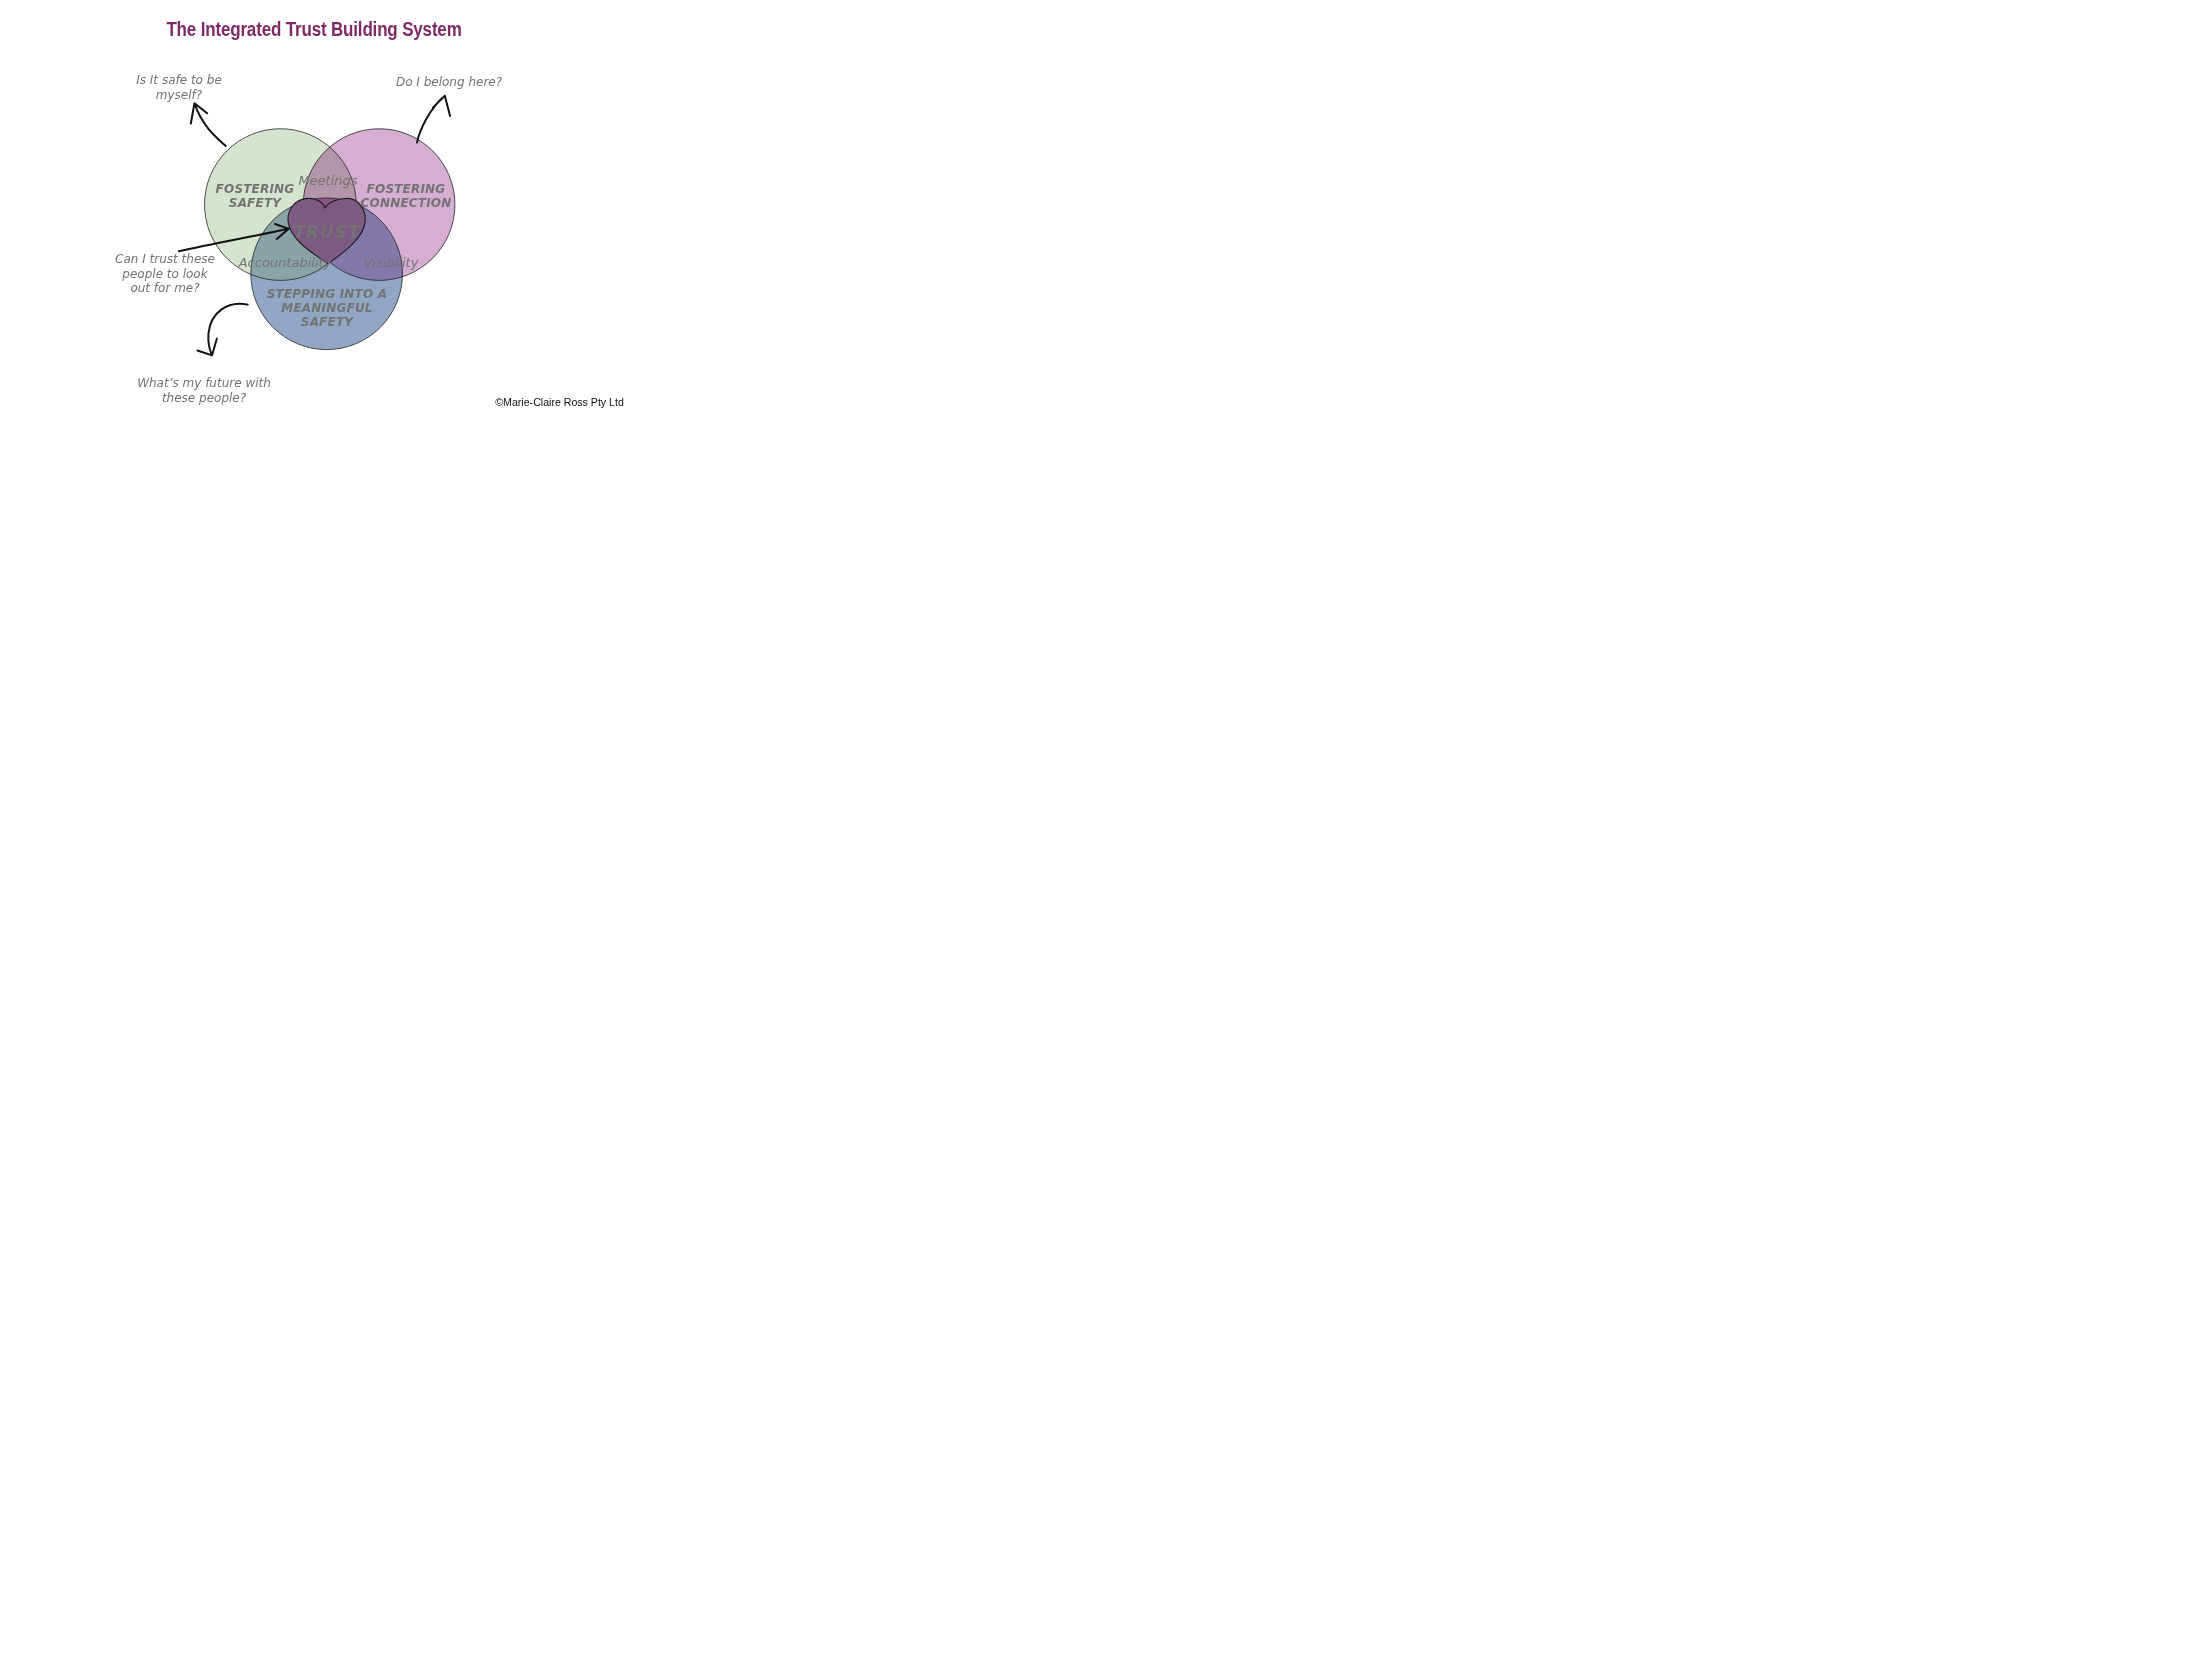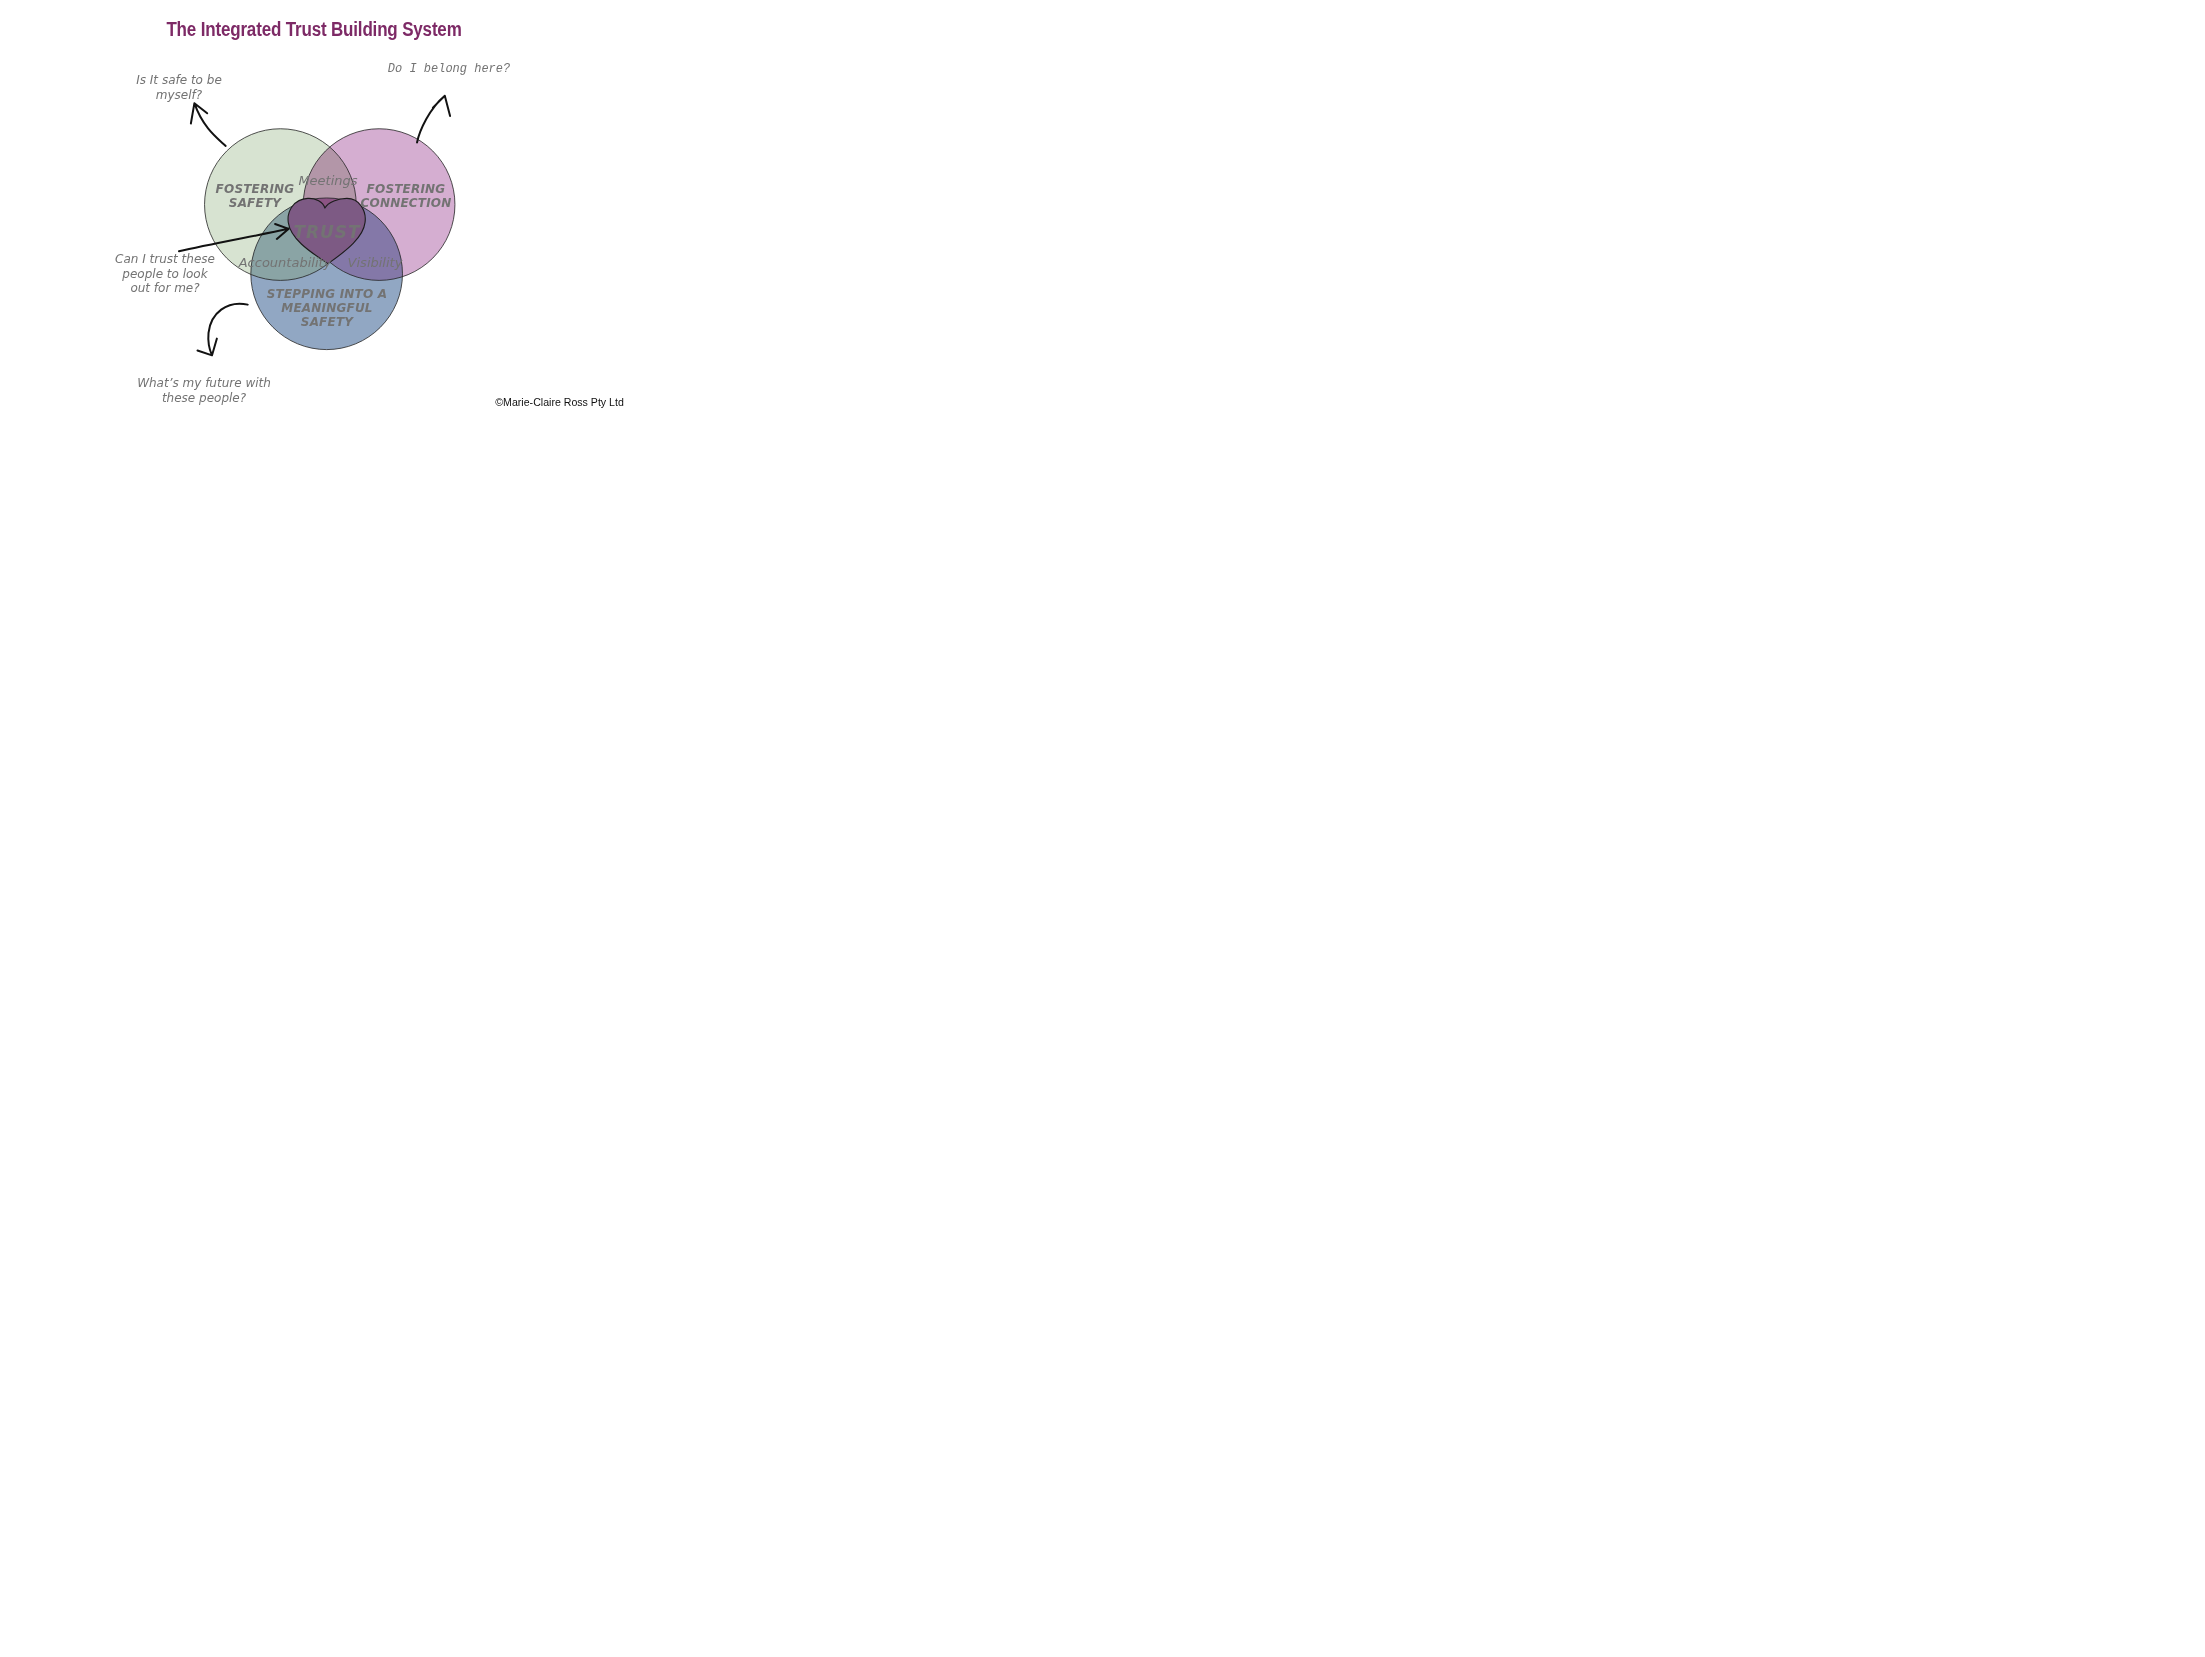--- a/index.html
+++ b/index.html
@@ -62,21 +62,21 @@
                M 481 806 L 448 795 M 481 806 L 492 768"></path>
     </g>
   </svg>
 
   <div class="abs title">The Integrated Trust Building System</div>
 
   <div class="abs hw q" style="left:179px;top:73px;">
     <span class="ln">Is It safe to be</span>
     <span class="ln">myself?</span>
   </div>
-  <div class="abs hw q" style="left:449px;top:62px;font-family:Liberation Mono, monospace;">
+  <div class="abs hw q" style="left:449px;top:75px;">
     <span class="ln">Do I belong here?</span>
   </div>
   <div class="abs hw q" style="left:165px;top:252px;">
     <span class="ln">Can I trust these</span>
     <span class="ln">people to look</span>
     <span class="ln">out for me?</span>
   </div>
   <div class="abs hw q" style="left:204px;top:376px;">
     <span class="ln">What’s my future with</span>
     <span class="ln">these people?</span>
@@ -92,17 +92,17 @@
   </div>
   <div class="abs hw circle-label" style="left:327px;top:288px;">
     <span class="ln">STEPPING INTO A</span>
     <span class="ln">MEANINGFUL</span>
     <span class="ln">SAFETY</span>
   </div>
 
   <div class="abs hw small-label" style="left:328px;top:173px;">Meetings</div>
   <div class="abs hw trust-label" style="left:327px;top:222px;">TRUST</div>
   <div class="abs hw small-label" style="left:285px;top:255px;">Accountability</div>
-  <div class="abs hw small-label" style="left:375px;top:255px;">Visibility</div>
+  <div class="abs hw small-label" style="left:391px;top:255px;">Visibility</div>
 
   <div class="copyright">©Marie-Claire Ross Pty Ltd</div>
 </div>
 
 
 </body></html>

